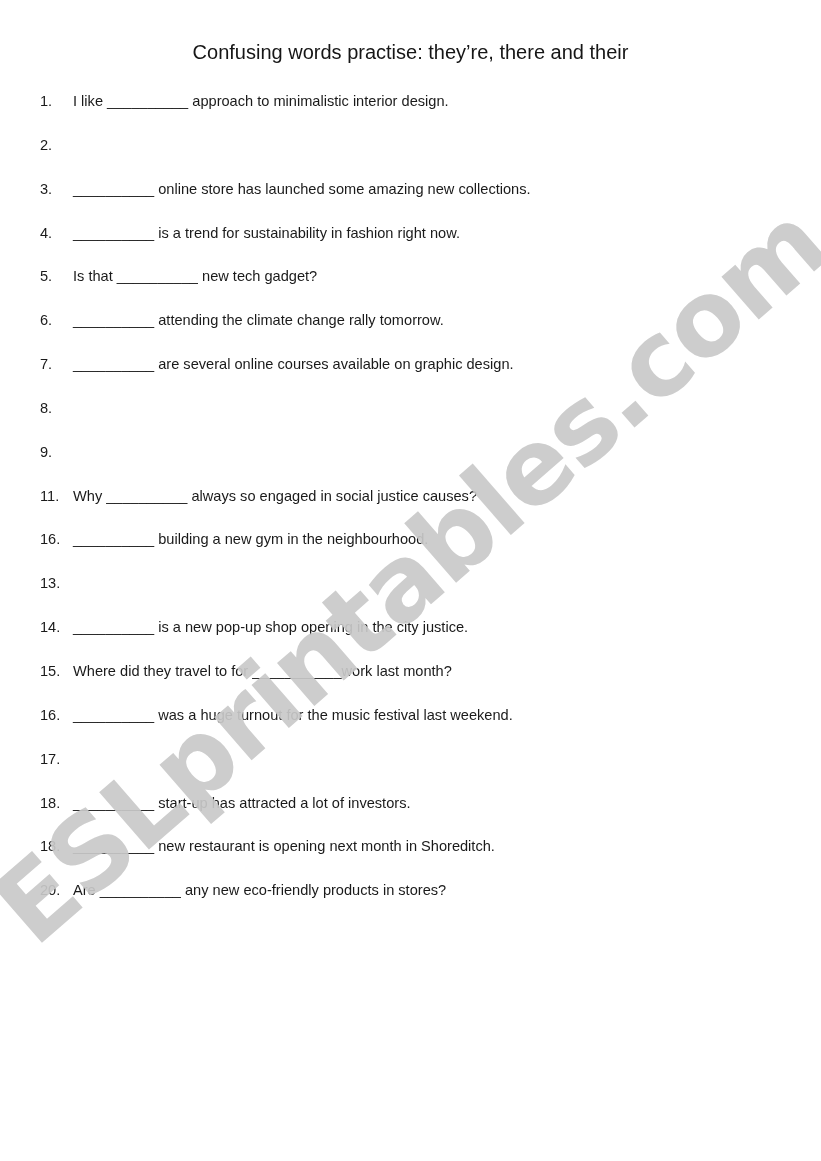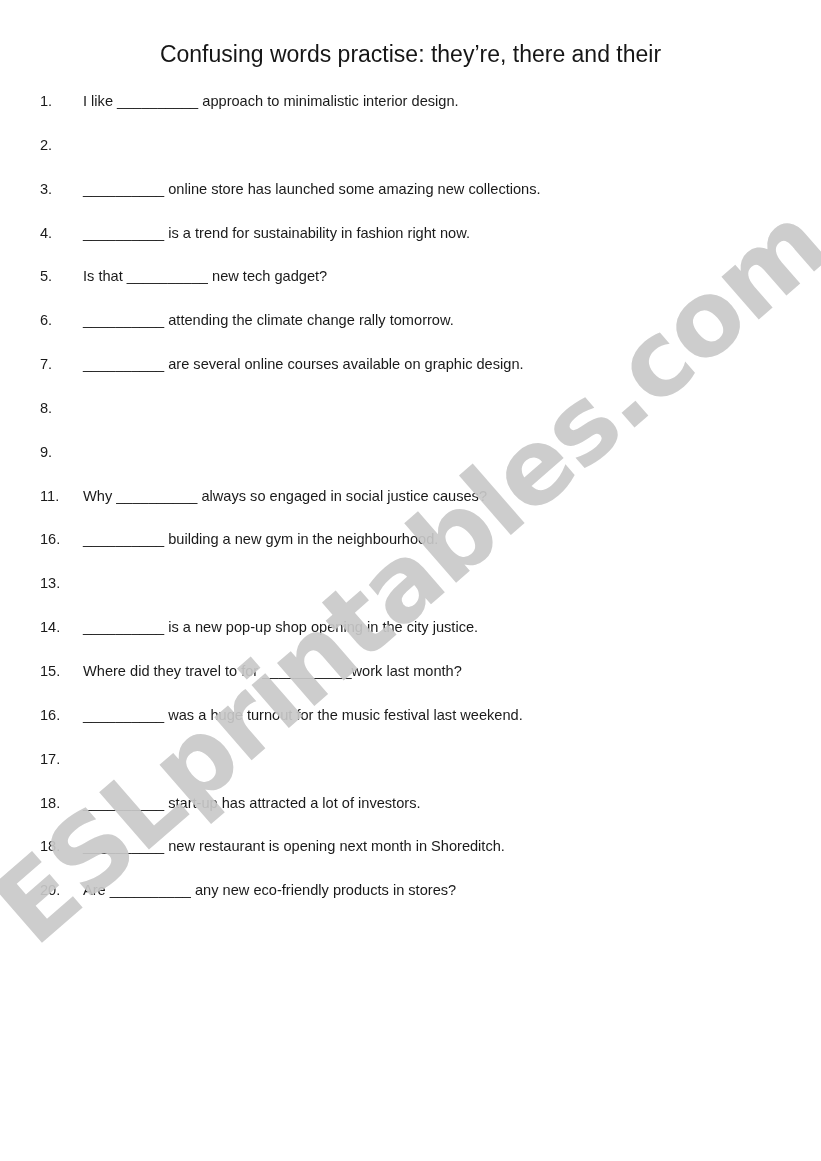--- a/index.html
+++ b/index.html
@@ -35,21 +35,21 @@
       z-index: 2;
       pointer-events: none;
       opacity: 0.92;
     }
     .title {
       position: absolute;
       left: 0;
       width: 821px;
       top: 41px;
       text-align: center;
-      font-size: 23px;
+      font-size: 20px;
       color: #161616;
       z-index: 1;
     }
     .items {
       position: absolute;
       left: 0;
       top: 91px;
       width: 821px;
       margin: 0;
       padding: 0;
@@ -62,21 +62,21 @@
       font-size: 14.6px;
       line-height: 20px;
     }
     .item .num {
       position: absolute;
       left: 40px;
       top: 0;
     }
     .item .text {
       position: absolute;
-      left: 83px;
+      left: 73px;
       top: 0;
       white-space: pre;
       text-align: center;
     }
   </style>
 </head>
 <body>
 
 <div class="page">
   <div class="watermark">ESLprintables.com</div>

